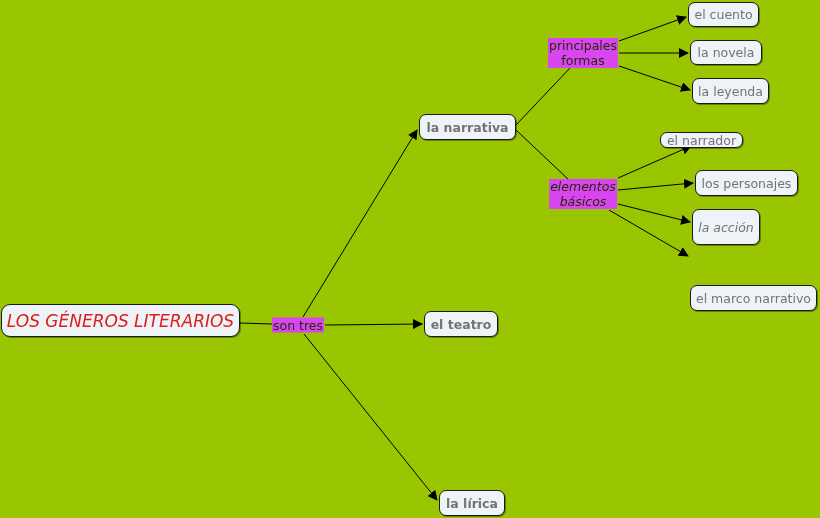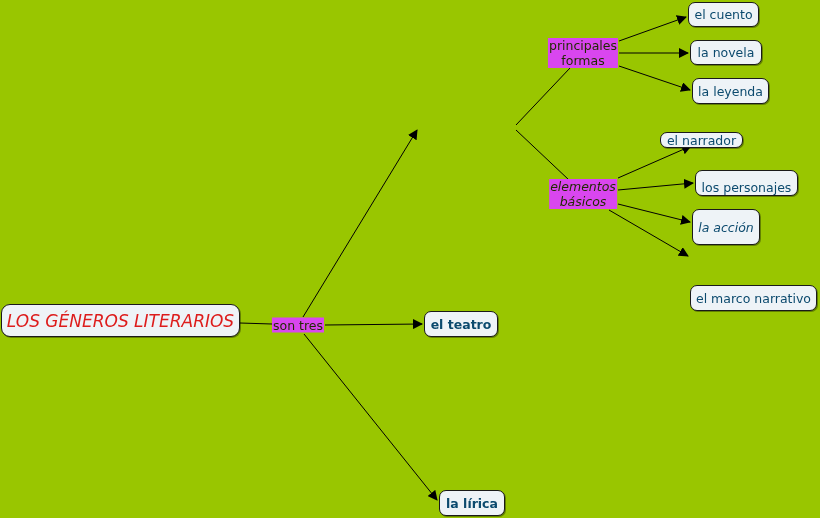--- a/index.html
+++ b/index.html
@@ -11,21 +11,21 @@
   }
   #canvas { position: absolute; left: 0; top: 0; width: 820px; height: 518px; }
   svg.links { position: absolute; left: 0; top: 0; }
   .node {
     position: absolute;
     box-sizing: border-box;
     background: #eef3f7;
     border: 1.2px solid #1a1a1a;
     border-radius: 7px;
     display: flex; align-items: center; justify-content: center;
-    font-size: 12.5px; color: #0c4a6e;
+    font-size: 12.5px; color: #737373;
     white-space: nowrap;
     box-shadow: 1px 1px 0 rgba(0,0,0,0.35);
     cursor: pointer;
   }
   .node.bold { font-weight: bold; font-size: 12.5px; }
   .node.root { font-size: 17px; color: #dd1c1c; border-radius: 9px; }
   .label {
     position: absolute;
     font-size: 12.5px; color: #1f2a00;
     text-align: center; line-height: 15px;
@@ -70,20 +70,23 @@
   </svg>
 
   <div class="node root" style="left:1px; top:304px; width:239px; height:33px;font-style:italic;">
     <span>LOS GÉNEROS LITERARIOS</span>
   </div>
 
   <div class="label" style="left:298px; top:325px;">
     <span>son tres</span>
   </div>
 
+  <div class="node bold" style="left:419px; top:114px; width:97px; height:26px;">
+    <span>la narrativa</span>
+  </div>
   <div class="node bold" style="left:424px; top:311px; width:74px; height:26px;">
     <span>el teatro</span>
   </div>
   <div class="node bold" style="left:439px; top:490px; width:66px; height:26px;">
     <span>la lírica</span>
   </div>
 
   <div class="label" style="left:583px; top:53px; white-space:pre;">principales
 formas</div>
 
@@ -96,21 +99,21 @@
   <div class="node" style="left:690px; top:40px; width:72px; height:25px;">
     <span>la novela</span>
   </div>
   <div class="node" style="left:692px; top:78px; width:77px; height:26px;">
     <span>la leyenda</span>
   </div>
 
   <div class="node" style="left:660px; top:132px; width:83px; height:16px;">
     <span>el narrador</span>
   </div>
-  <div class="node" style="left:695px; top:170px; width:103px; height:26px;align-items:flex-end;">
+  <div class="node" style="left:695px; top:170px; width:103px; height:26px;">
     <span>los personajes</span>
   </div>
   <div class="node" style="left:692px; top:209px; width:68px; height:36px;font-style:italic;">
     <span>la acción</span>
   </div>
   <div class="node" style="left:690px; top:245px; width:127px; height:26px;margin-top:40px;">
     <span>el marco narrativo</span>
   </div>
 
 </div>

